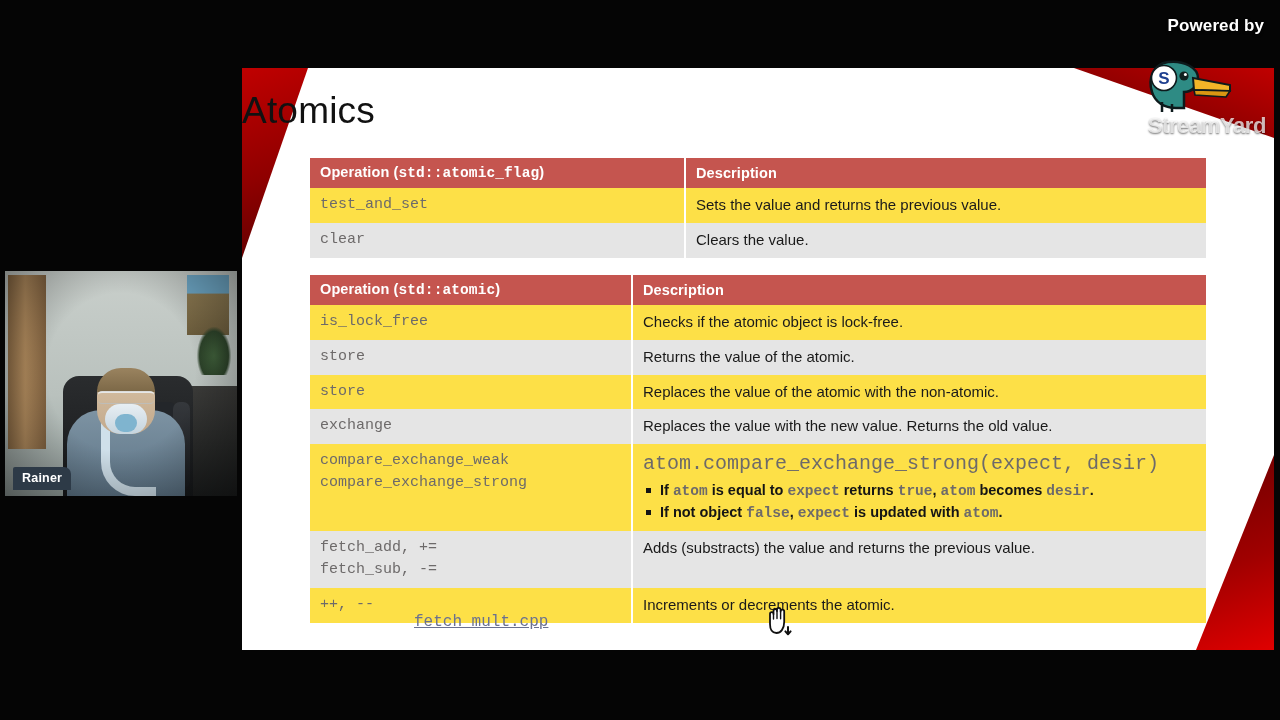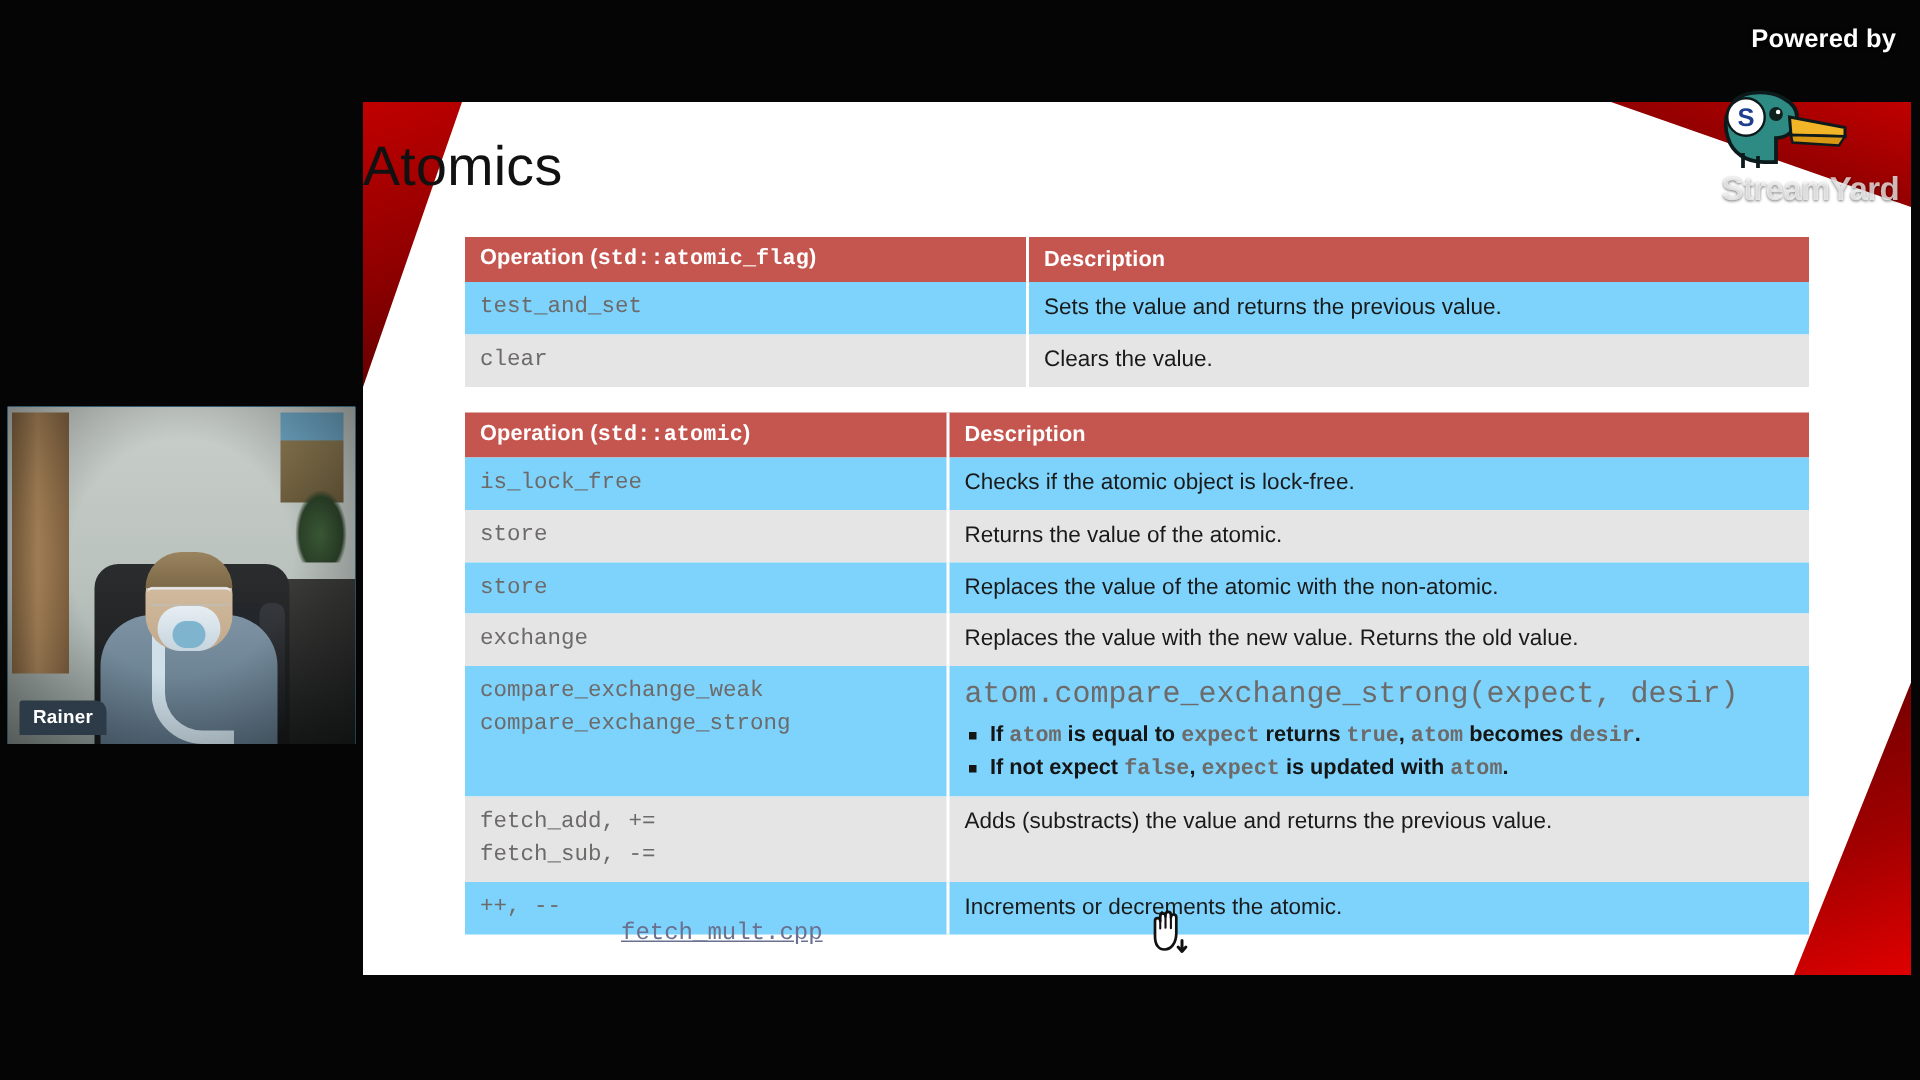--- a/index.html
+++ b/index.html
@@ -213,21 +213,21 @@
   }
   .tbl th:last-child { border-right: none; }
   .tbl th .mono { font-family: "Liberation Mono", monospace; font-size: 14.5px; font-weight: 700; }
   .tbl td {
     padding: 6px 10px 7px 10px;
     vertical-align: top;
     border-right: 2px solid #ffffff;
     color: #1a1a1a;
   }
   .tbl td:last-child { border-right: none; }
-  .tbl tr.alt td { background: #7dd3fc; }
+  .tbl tr.alt td { background: #fde047; }
   .tbl tr.plain td { background: #e5e5e5; }
   .tbl td.op {
     font-family: "Liberation Mono", monospace;
     color: #6d6a6a;
     font-size: 15px;
     white-space: pre-line;
     line-height: 1.45;
   }
   .tbl td.desc { font-size: 15px; line-height: 1.42; }
   .tbl td.desc .mono { font-family: "Liberation Mono", monospace; color: #6d6a6a; }
@@ -380,21 +380,21 @@
           <td class="op">exchange</td>
           <td class="desc">Replaces the value with the new value. Returns the old value.</td>
         </tr>
         <tr class="alt">
           <td class="op">compare_exchange_weak
 compare_exchange_strong</td>
           <td class="desc">
             <span class="cmpx-line">atom.compare_exchange_strong(expect, desir)</span>
             <ul class="blist">
               <li><span>If </span><span class="mono">atom</span><span> is equal to </span><span class="mono">expect</span><span> returns </span><span class="mono">true</span><span>, </span><span class="mono">atom</span><span> becomes </span><span class="mono">desir</span><span>.</span></li>
-              <li><span>If not expect </span><span class="mono">false</span><span>, </span><span class="mono">expect</span><span> is updated with </span><span class="mono">atom</span><span>.</span></li>
+              <li><span>If not object </span><span class="mono">false</span><span>, </span><span class="mono">expect</span><span> is updated with </span><span class="mono">atom</span><span>.</span></li>
             </ul>
           </td>
         </tr>
         <tr class="plain">
           <td class="op">fetch_add, +=
 fetch_sub, -=</td>
           <td class="desc">Adds (substracts) the value and returns the previous value.</td>
         </tr>
         <tr class="alt">
           <td class="op">++, --</td>

